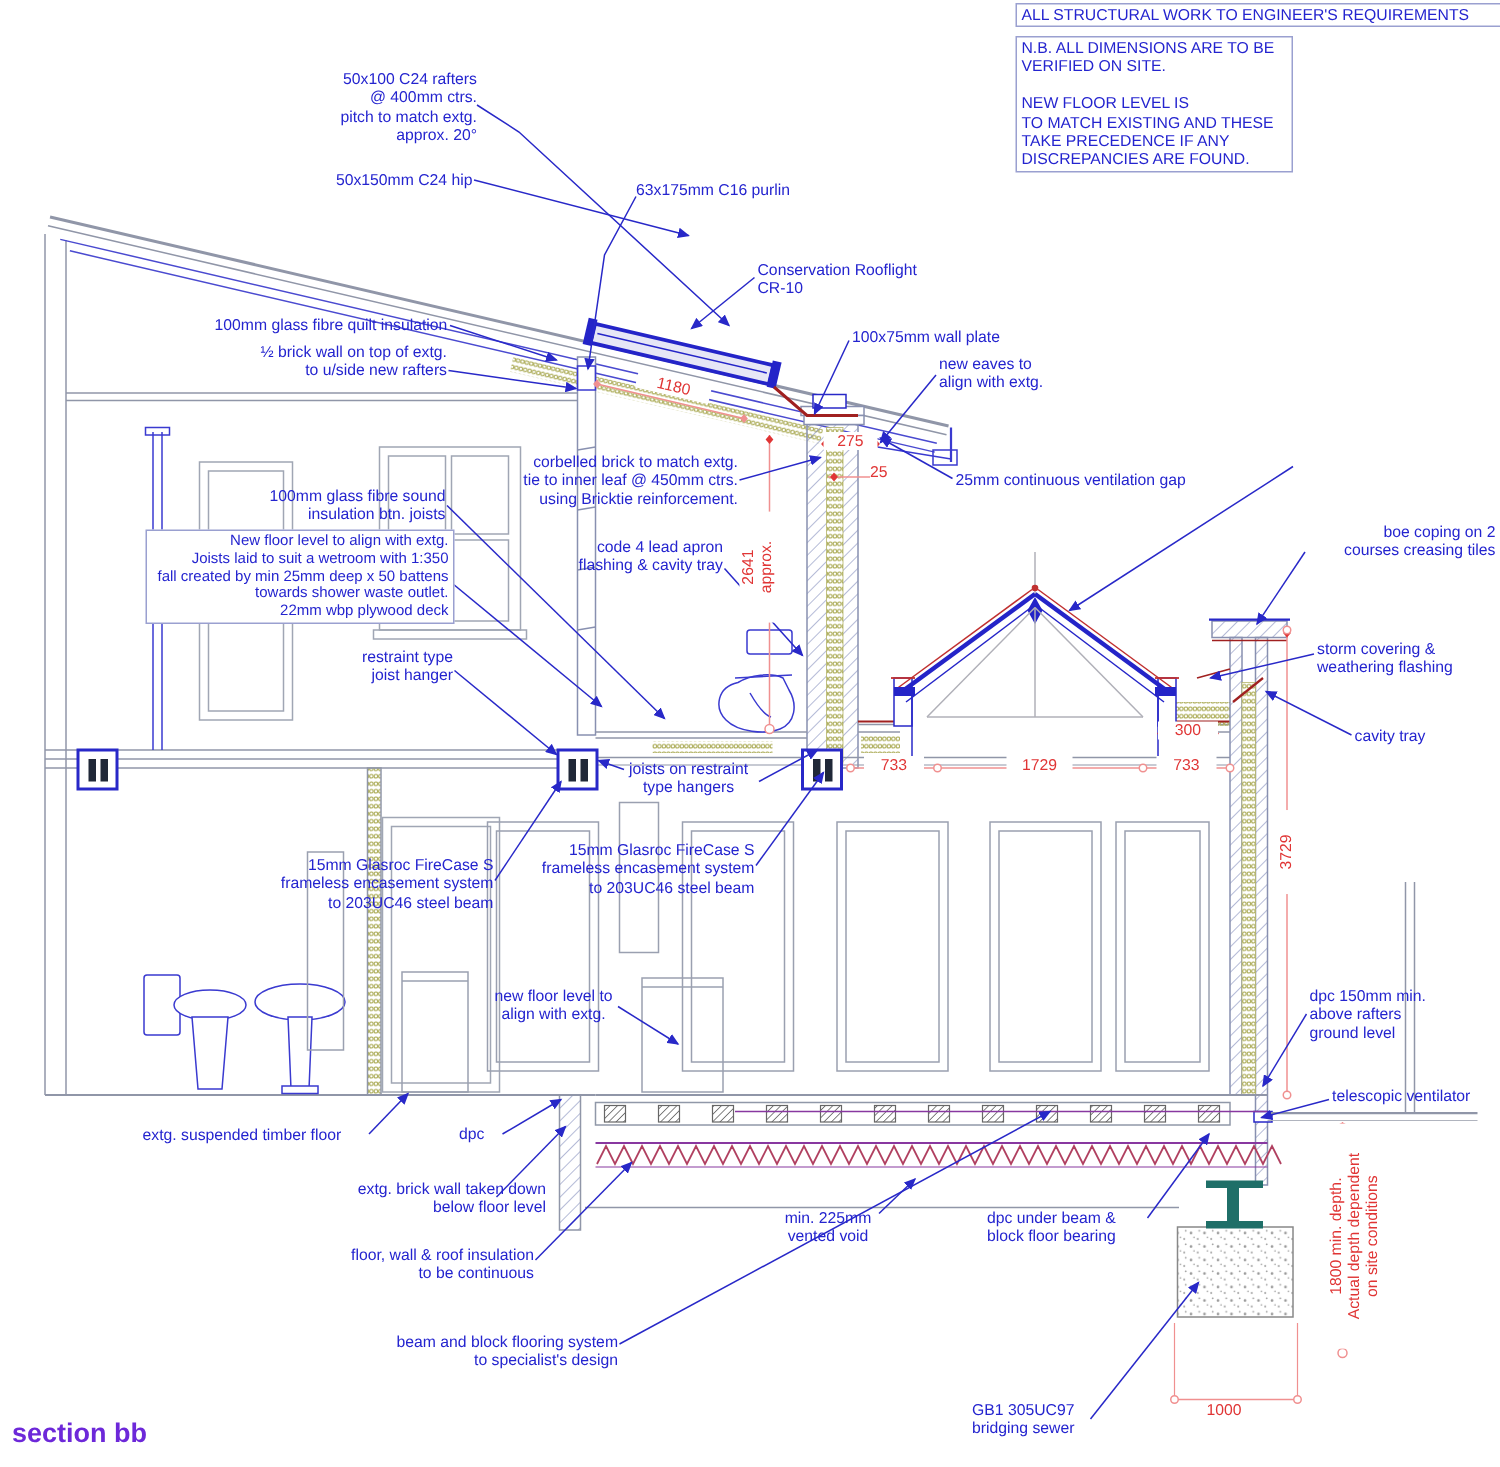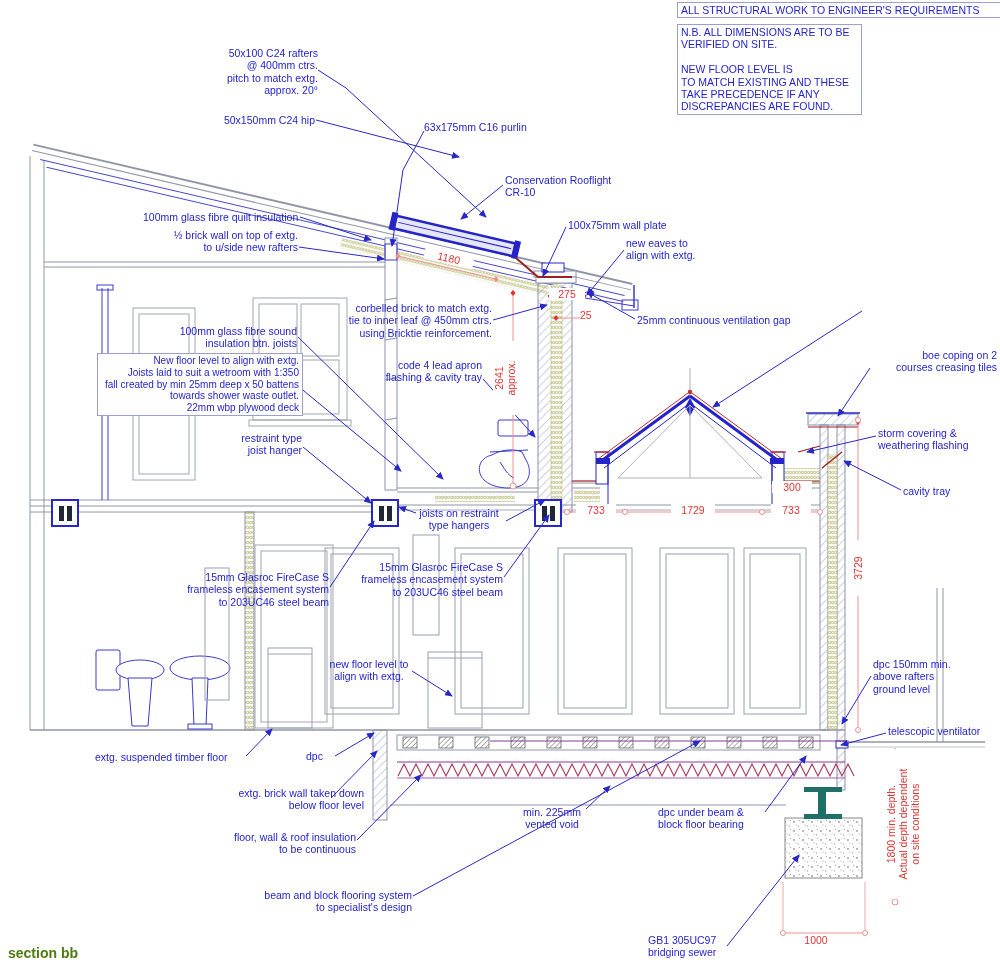--- a/index.html
+++ b/index.html
@@ -4,21 +4,21 @@
 <style>
   html,body{margin:0;padding:0;background:#fff;}
   #canvas{position:relative;width:1000px;height:978px;background:#fff;overflow:hidden;
           font-family:"Liberation Sans","DejaVu Sans",sans-serif;}
   #drawing{position:absolute;left:0;top:0;}
   #labels-layer{position:absolute;left:0;top:0;width:1000px;height:978px;pointer-events:none;}
   .ann{position:absolute;font-size:10.5px;line-height:1.18;color:#2424cf;white-space:pre-line;}
   .ann.small{font-size:10px;}
   .ann.boxed{background:#fff;border:1px solid #9aa0d0;padding:1px 3px;}
   .dim{position:absolute;font-size:10.5px;line-height:1.15;color:#e03535;white-space:pre-line;background:#fff;}
-  #page-title{position:absolute;left:8px;top:945px;font-size:14px;font-weight:bold;color:#4d7c0f;}
+  #page-title{position:absolute;left:8px;top:945px;font-size:18px;font-weight:bold;color:#6d28d9;}
 </style>
 </head>
 <body>
 
 <div id="canvas">
 
 <svg id="drawing" width="1000" height="978" viewBox="0 0 1000 978">
   <defs>
     <marker id="arr" markerWidth="9" markerHeight="7" refX="7" refY="3.5" orient="auto">
       <path d="M0,0 L8,3.5 L0,7 Z" fill="#2828c8"></path>

